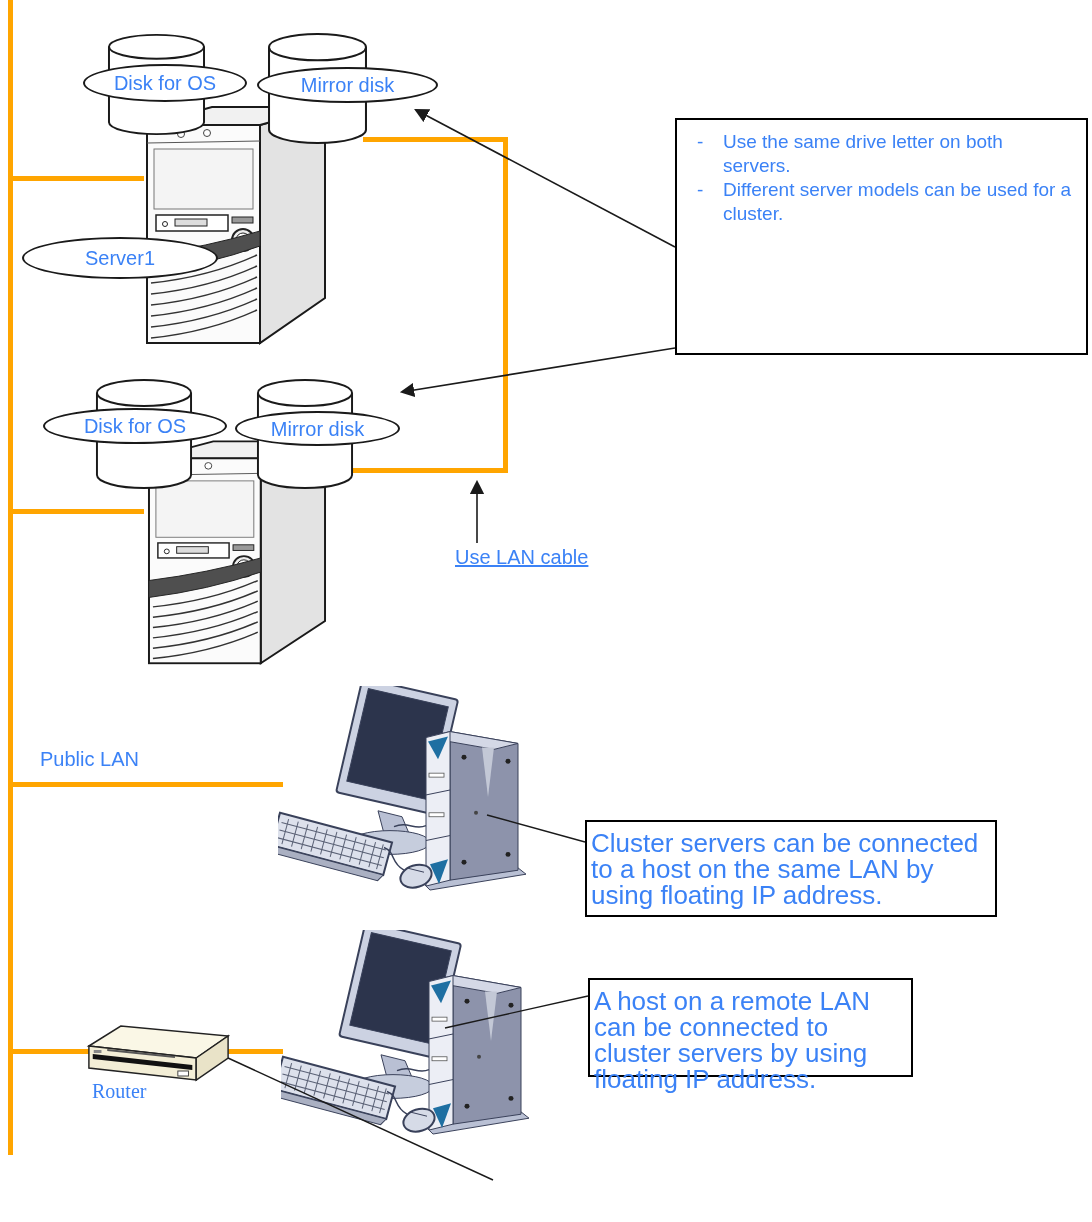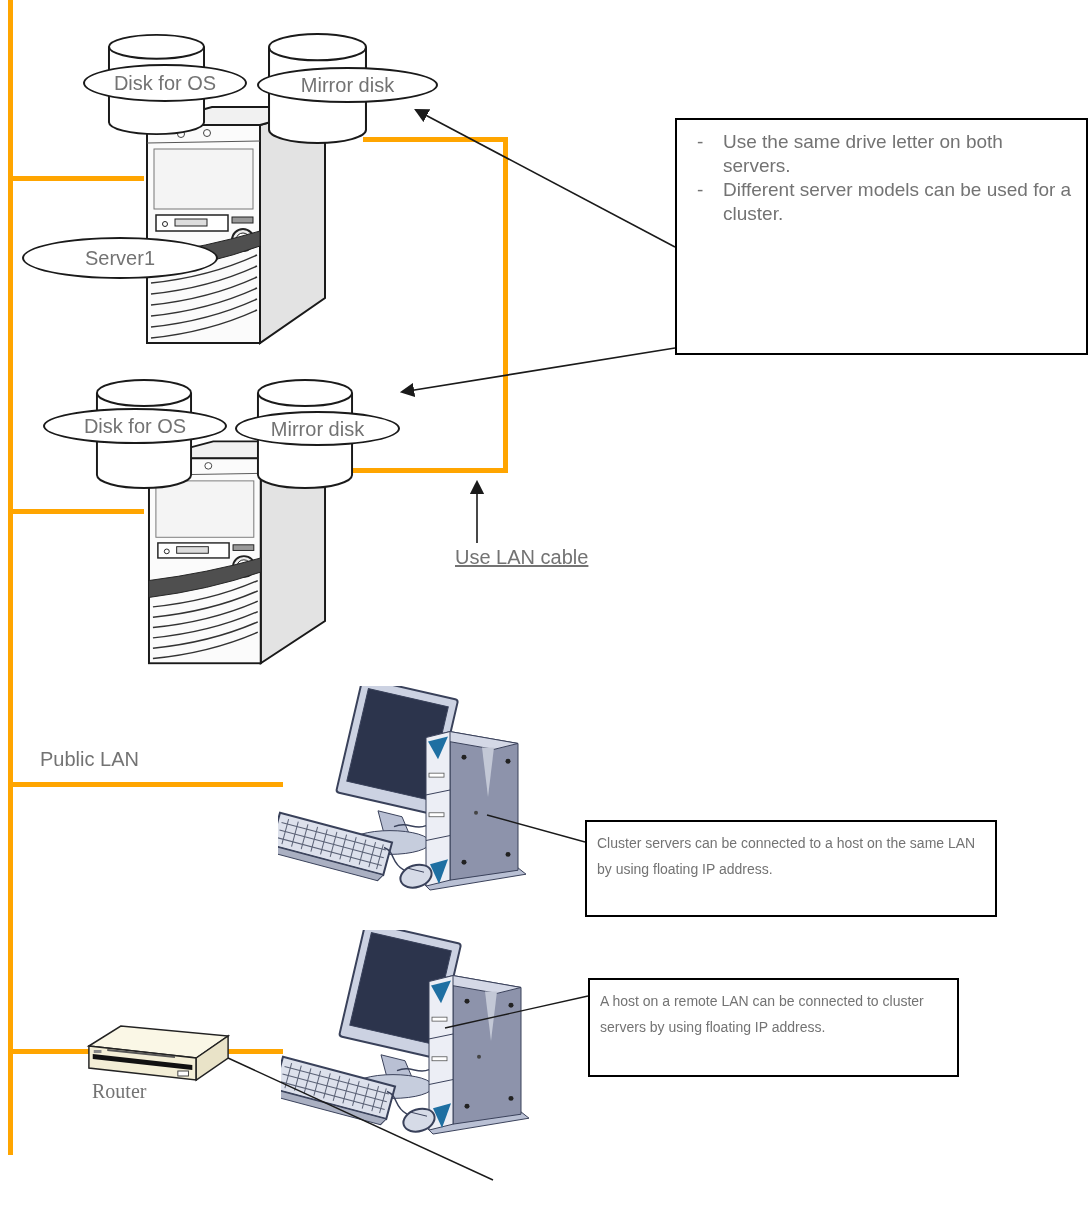--- a/index.html
+++ b/index.html
@@ -1,31 +1,31 @@
 <!DOCTYPE html>
 <html style="--cable: #FFA500;"><head>
 <meta charset="utf-8">
 <style>
   html,body{margin:0;padding:0;background:#fff;}
   .stage{
     position:relative;width:1092px;height:1222px;background:#fff;
-    font-family:"Liberation Sans",sans-serif;color:#737373;overflow:hidden;
+    font-family:"Liberation Sans",sans-serif;color:#3b82f6;overflow:hidden;
   }
   .abs{position:absolute;}
   .oline{position:absolute;background:var(--cable,#FFA500);}
   .ellipse-label{
     position:absolute;border:2px solid #1a1a1a;border-radius:50%;background:#fff;
     display:flex;align-items:center;justify-content:center;
     font-size:20px;line-height:1;box-sizing:border-box;white-space:nowrap;
   }
   .note-box{
     position:absolute;border:2px solid #000;background:#fff;box-sizing:border-box;
   }
   .disk-note{font-size:19px;line-height:24px;padding:10px 12px 10px 8px;}
-  .callout{font-size:14px;line-height:26px;padding:8px 10px;}
+  .callout{font-size:26px;line-height:26px;padding:8px 4px;}
   .bullet-row{display:flex;}
   .bullet-row .dash{width:38px;padding-left:12px;box-sizing:border-box;flex:none;}
   .bullet-row .btxt{flex:1;}
   .plain-label{position:absolute;font-size:20px;line-height:22px;white-space:nowrap;}
   svg{display:block;}
   .overlay{position:absolute;left:0;top:0;pointer-events:none;}
 </style>
 </head>
 <body>
 
@@ -194,21 +194,21 @@
     <div class="bullet-row">
       <span class="dash">-</span>
       <span class="btxt">Different server models can be used for a cluster.</span>
     </div>
   </div>
 
   <div class="note-box callout" style="left:585px;top:820px;width:412px;height:97px;">
     <span>Cluster servers can be connected to a host on the same LAN by using floating IP address.</span>
   </div>
 
-  <div class="note-box callout" style="left:588px;top:978px;width:371px;height:99px;">
+  <div class="note-box callout" style="left:588px;top:978px;width:325px;height:99px;">
     <span>A host on a remote LAN can be connected to cluster servers by using floating IP address.</span>
   </div>
 
 
   <div class="plain-label" style="left:40px;top:748px;">Public LAN</div>
   <div class="plain-label" style="left:455px;top:546px;text-decoration:underline;">Use LAN cable</div>
   <div class="plain-label" style="left:92px;top:1080px;font-family:Liberation Serif, serif;">Router</div>
 
 </div>
 

